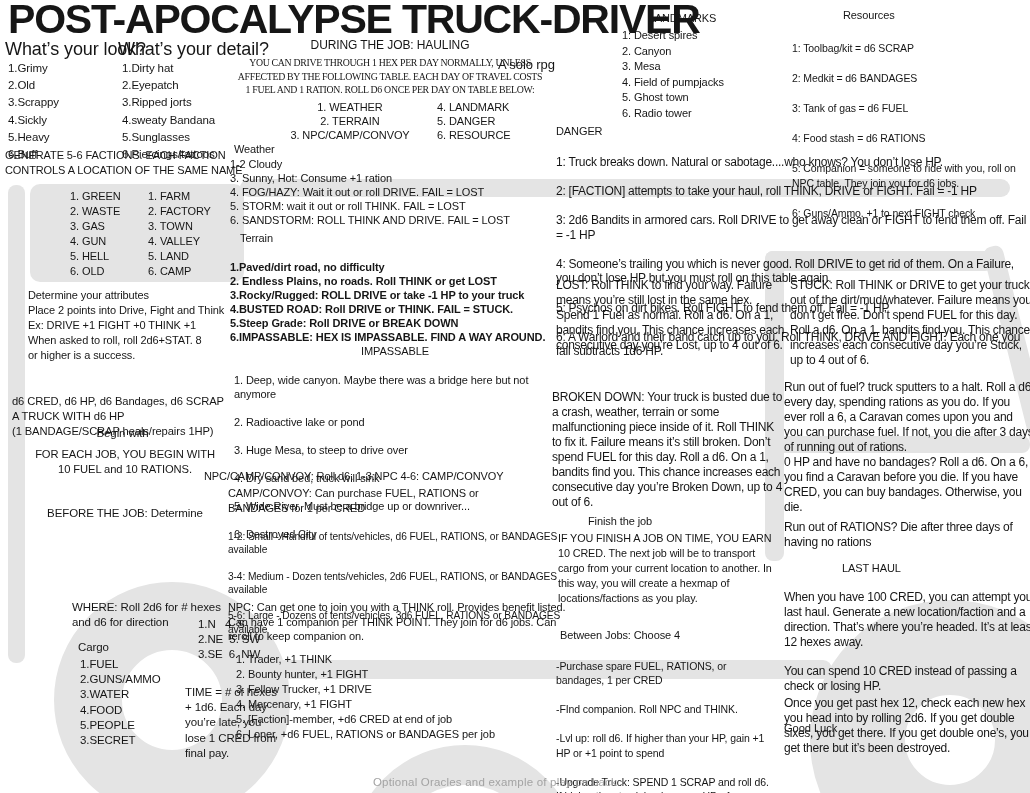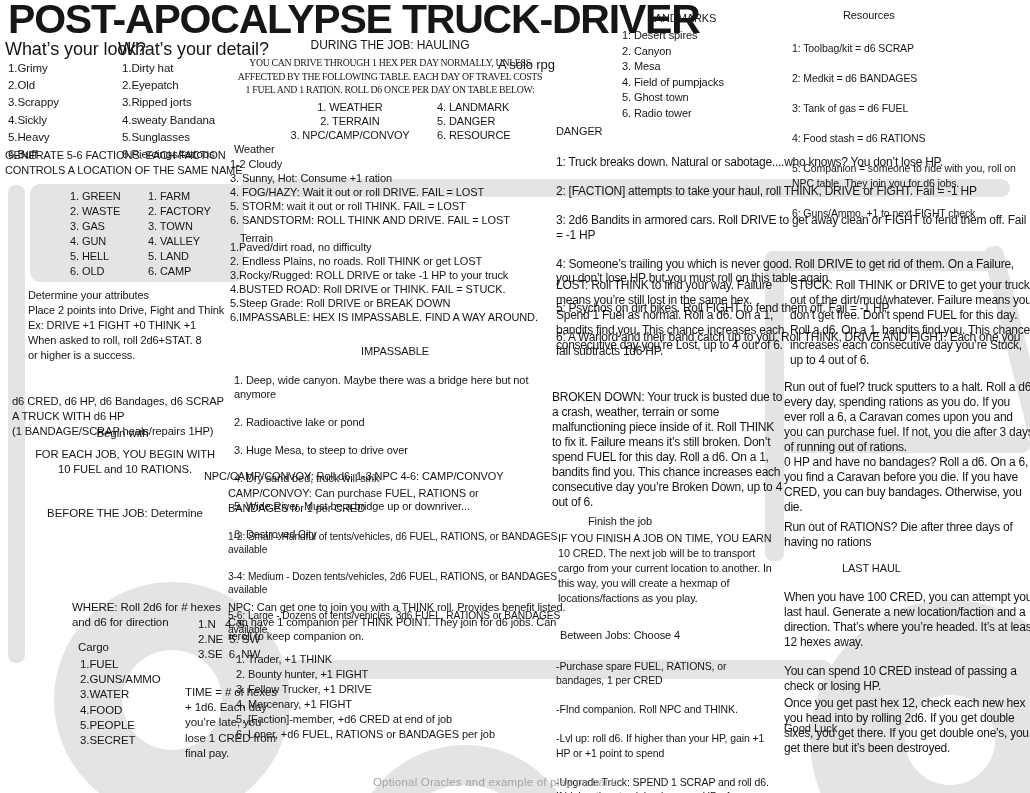--- a/index.html
+++ b/index.html
@@ -131,21 +131,21 @@
 6. RESOURCE</div>
 
   <div class="blk" style="left:234px;top:142px;">Weather</div>
   <div class="blk list3" style="left:230px;top:157px;width:332px;">1-2  Cloudy
 3.  Sunny, Hot: Consume +1 ration
 4.  FOG/HAZY: Wait it out or roll DRIVE. FAIL = LOST
 5.  STORM: wait it out or roll THINK. FAIL = LOST
 6. SANDSTORM: ROLL THINK AND DRIVE. FAIL = LOST</div>
 
   <div class="blk" style="left:240px;top:231px;">Terrain</div>
-  <div class="blk list3" style="left:230px;top:240px;width:326px;">1.Paved/dirt road, no difficulty
+  <div class="blk list3" style="left:230px;top:260px;width:326px;font-weight:bold;">1.Paved/dirt road, no difficulty
 2. Endless Plains, no roads. Roll THINK or get LOST
 3.Rocky/Rugged: ROLL DRIVE or take -1 HP to your truck
 4.BUSTED ROAD: Roll DRIVE or THINK. FAIL = STUCK.
 5.Steep Grade: Roll DRIVE or BREAK DOWN
 6.IMPASSABLE: HEX IS IMPASSABLE. FIND A WAY AROUND.</div>
 
   <div class="blk c" style="left:230px;top:344px;width:330px;">IMPASSABLE</div>
   <div class="blk stack list3" style="left:234px;top:359px;width:330px;">
     <div class="wrapb">1. Deep, wide canyon. Maybe there was a bridge here but not anymore</div>
     <div class="wrapb">2. Radioactive lake or pond</div>

